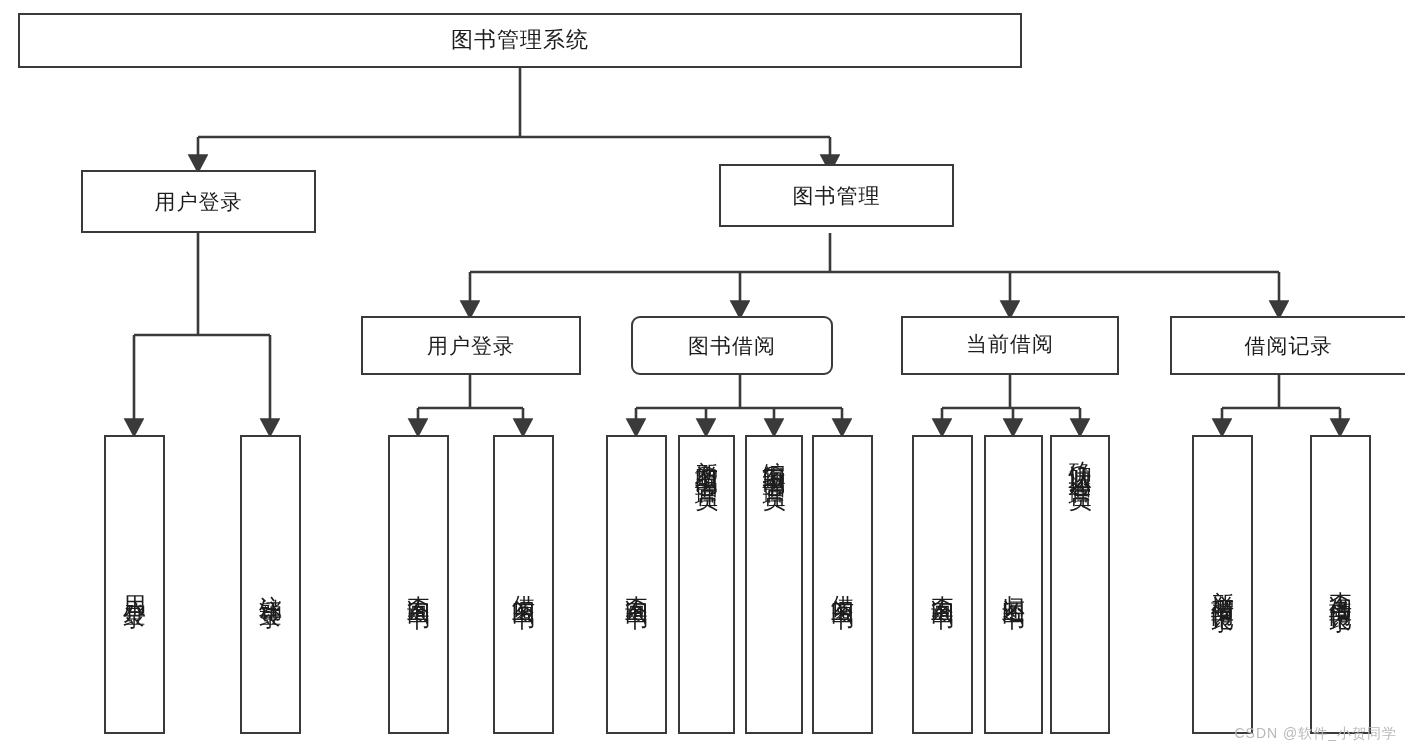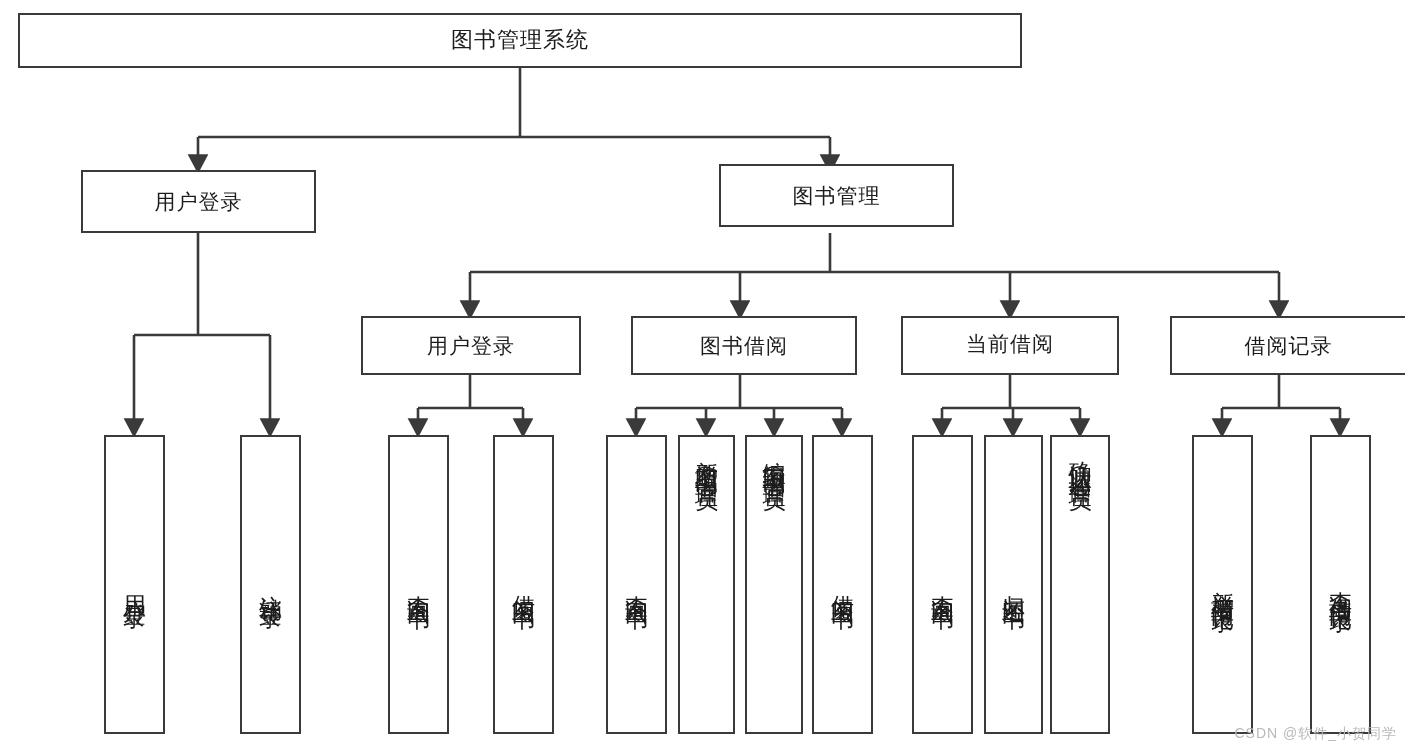--- a/index.html
+++ b/index.html
@@ -112,21 +112,21 @@
   <div class="node h" style="left:81px;top:170px;width:235px;height:63px;">
     <span>用户登录</span>
   </div>
   <div class="node h" style="left:711px;top:164px;width:235px;height:63px;margin-left:8px;">
     <span>图书管理</span>
   </div>
 
   <div class="node h" style="left:361px;top:316px;width:220px;height:59px;">
     <span>用户登录</span>
   </div>
-  <div class="node h" style="left:631px;top:316px;width:226px;height:59px;">
+  <div class="node h" style="left:631px;top:316px;width:202px;height:59px;border-radius:9px;">
     <span>图书借阅</span>
   </div>
   <div class="node h" style="left:901px;top:316px;width:218px;height:59px;font-family:Liberation Mono, monospace;">
     <span>当前借阅</span>
   </div>
   <div class="node h" style="left:1170px;top:316px;width:237px;height:59px;">
     <span>借阅记录</span>
   </div>
 
   <div class="node v center" style="left:104px;top:435px;width:61px;height:299px;">

